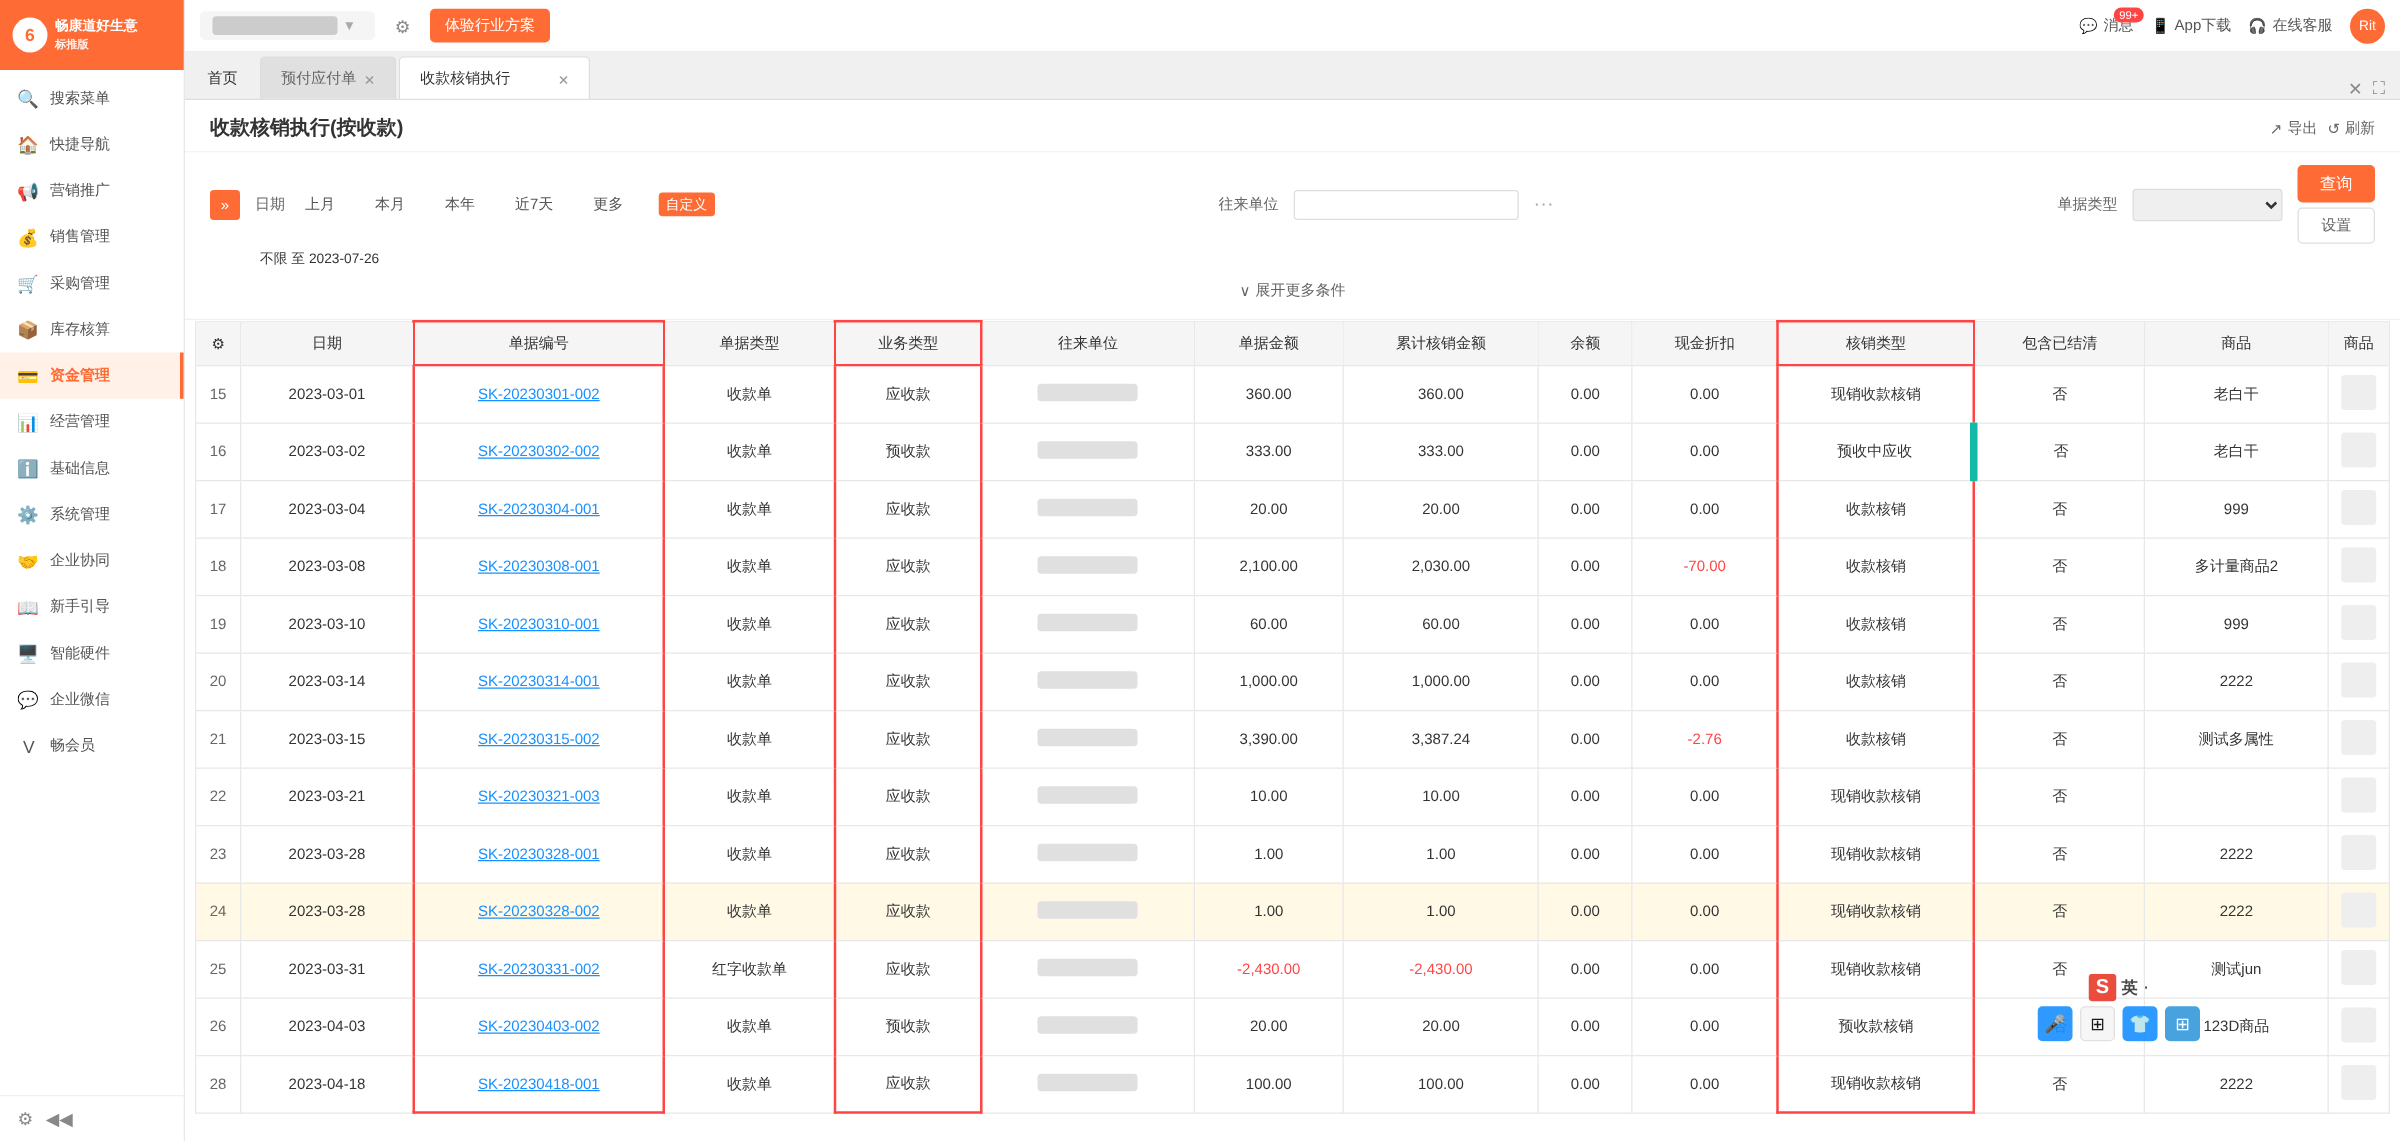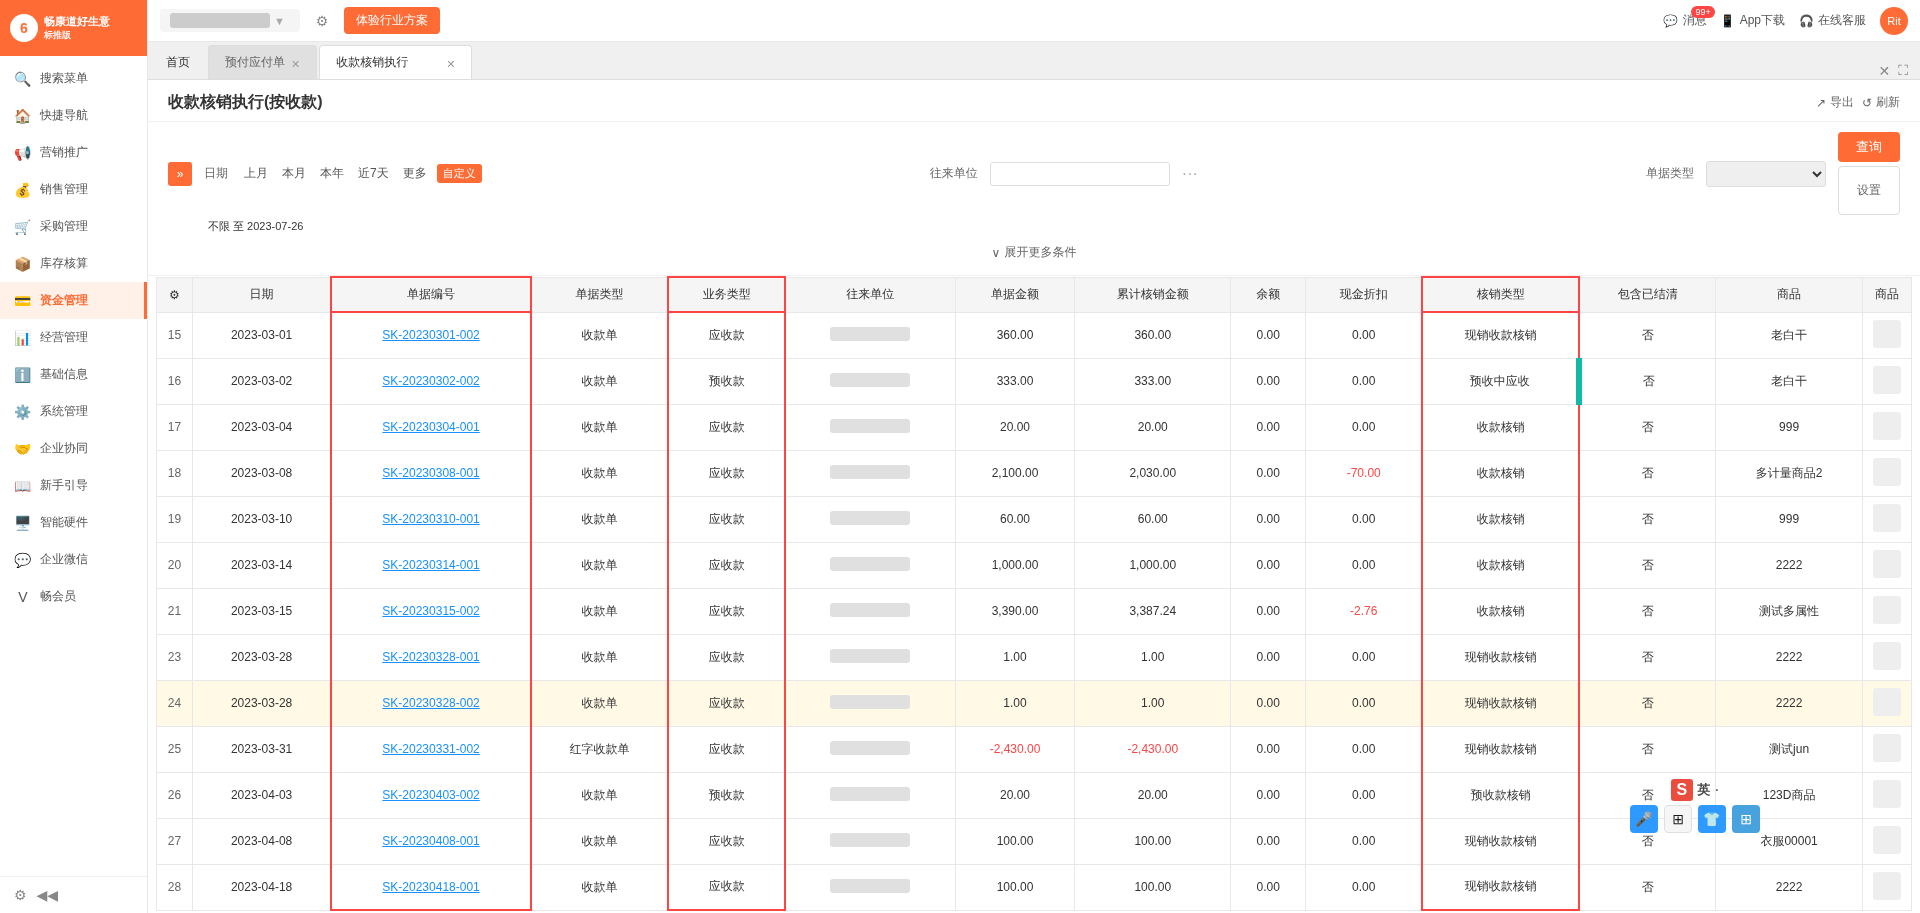--- a/index.html
+++ b/index.html
@@ -46,29 +46,29 @@
     .content-header { padding: 12px 20px 8px; border-bottom: 1px solid #f0f0f0; display: flex; align-items: center; justify-content: space-between; }
     .content-title { font-size: 16px; font-weight: bold; color: #333; }
     .content-header-actions { display: flex; gap: 8px; }
     .header-action-btn { display: flex; align-items: center; gap: 4px; color: #666; font-size: 12px; cursor: pointer; }
 
     
     .filter-bar { padding: 10px 20px; background: #fff; border-bottom: 1px solid #f0f0f0; }
     .filter-row { display: flex; align-items: center; gap: 12px; }
     .filter-toggle-btn { width: 24px; height: 24px; background: #ff6b35; color: #fff; border: none; border-radius: 3px; cursor: pointer; font-size: 12px; display: flex; align-items: center; justify-content: center; }
     .filter-label { color: #666; font-size: 12px; white-space: nowrap; }
-    .filter-date-options { display: flex; gap: 6px; align-items: center; justify-content: flex-end; }
+    .filter-date-options { display: flex; gap: 24px; align-items: center; justify-content: flex-end; }
     .filter-date-btn { font-size: 12px; color: #555; cursor: pointer; padding: 2px 4px; }
     .filter-date-custom { background: #ff6b35; color: #fff; border-radius: 3px; padding: 2px 6px; font-size: 11px; cursor: pointer; }
     .filter-date-value { color: #333; font-size: 11px; margin-left: 4px; }
     .filter-input { border: 1px solid #ddd; border-radius: 3px; padding: 4px 8px; font-size: 12px; color: #333; width: 200px; }
     .filter-dots { color: #aaa; font-size: 16px; }
     .filter-select { border: 1px solid #ddd; border-radius: 3px; padding: 4px 8px; font-size: 12px; color: #333; min-width: 120px; }
     .filter-query-btn { background: #ff6b35; color: #fff; border: none; border-radius: 4px; padding: 6px 18px; font-size: 13px; cursor: pointer; }
-    .filter-settings-btn { background: #fff; color: #666; border: 1px solid #ddd; border-radius: 4px; padding: 15px 12px; font-size: 12px; cursor: pointer; }
+    .filter-settings-btn { background: #fff; color: #666; border: 1px solid #ddd; border-radius: 4px; padding: 5px 12px; font-size: 12px; cursor: pointer; }
     .filter-expand { display: flex; align-items: center; gap: 4px; color: #666; font-size: 12px; cursor: pointer; padding: 4px 0; }
 
     
     .table-container { flex: 1; overflow: auto; padding: 0 8px; }
     table { width: 100%; border-collapse: collapse; font-size: 12px; }
     th { background: #f5f5f5; color: #333; font-weight: 500; padding: 8px 10px; text-align: center; border: 1px solid #e8e8e8; white-space: nowrap; position: sticky; top: 0; z-index: 1; }
     td { padding: 7px 10px; text-align: center; border: 1px solid #e8e8e8; color: #333; white-space: nowrap; }
     tr.highlighted td { background: #fff9e6; }
     .link-cell { color: #1890ff; cursor: pointer; text-decoration: underline; }
     .negative { color: #ff4444; }
@@ -391,20 +391,36 @@
       <td class="">3,390.00</td>
       <td class="">3,387.24</td>
       <td>0.00</td>
       <td class="negative">-2.76</td>
       <td style="border-left:2px solid #ff4444;border-right:2px solid #ff4444;">收款核销</td>
       <td>否</td>
       <td>测试多属性</td>
       <td style="width:36px;"><span style="display:inline-block;width:28px;height:28px;background:#eee;border-radius:3px;"></span></td>
     </tr>
             <tr>
+      <td class="row-num">22</td>
+      <td>2023-03-21</td>
+      <td style="border-left:2px solid #ff4444;border-right:2px solid #ff4444;"><span class="link-cell">SK-20230321-003</span></td>
+      <td>收款单</td>
+      <td style="border-left:2px solid #ff4444;border-right:2px solid #ff4444;">应收款</td>
+      <td><span class="blurred"> </span></td>
+      <td class="">10.00</td>
+      <td class="">10.00</td>
+      <td>0.00</td>
+      <td class="">0.00</td>
+      <td style="border-left:2px solid #ff4444;border-right:2px solid #ff4444;">现销收款核销</td>
+      <td>否</td>
+      <td></td>
+      <td style="width:36px;"><span style="display:inline-block;width:28px;height:28px;background:#eee;border-radius:3px;"></span></td>
+    </tr>
+            <tr>
       <td class="row-num">23</td>
       <td>2023-03-28</td>
       <td style="border-left:2px solid #ff4444;border-right:2px solid #ff4444;"><span class="link-cell">SK-20230328-001</span></td>
       <td>收款单</td>
       <td style="border-left:2px solid #ff4444;border-right:2px solid #ff4444;">应收款</td>
       <td><span class="blurred"> </span></td>
       <td class="">1.00</td>
       <td class="">1.00</td>
       <td>0.00</td>
       <td class="">0.00</td>
@@ -452,36 +468,20 @@
       <td>收款单</td>
       <td style="border-left:2px solid #ff4444;border-right:2px solid #ff4444;">预收款</td>
       <td><span class="blurred"> </span></td>
       <td class="">20.00</td>
       <td class="">20.00</td>
       <td>0.00</td>
       <td class="">0.00</td>
       <td style="border-left:2px solid #ff4444;border-right:2px solid #ff4444;">预收款核销</td>
       <td>否</td>
       <td>123D商品</td>
-      <td style="width:36px;"><span style="display:inline-block;width:28px;height:28px;background:#eee;border-radius:3px;"></span></td>
-    </tr>
-            <tr>
-      <td class="row-num">27</td>
-      <td>2023-04-08</td>
-      <td style="border-left:2px solid #ff4444;border-right:2px solid #ff4444;"><span class="link-cell">SK-20230408-001</span></td>
-      <td>收款单</td>
-      <td style="border-left:2px solid #ff4444;border-right:2px solid #ff4444;">应收款</td>
-      <td><span class="blurred"> </span></td>
-      <td class="">100.00</td>
-      <td class="">100.00</td>
-      <td>0.00</td>
-      <td class="">0.00</td>
-      <td style="border-left:2px solid #ff4444;border-right:2px solid #ff4444;">现销收款核销</td>
-      <td>否</td>
-      <td>衣服00001</td>
       <td style="width:36px;"><span style="display:inline-block;width:28px;height:28px;background:#eee;border-radius:3px;"></span></td>
     </tr>
             <tr>
       <td class="row-num">28</td>
       <td>2023-04-18</td>
       <td style="border-left:2px solid #ff4444;border-right:2px solid #ff4444;border-bottom:2px solid #ff4444;"><span class="link-cell">SK-20230418-001</span></td>
       <td>收款单</td>
       <td style="border-left:2px solid #ff4444;border-right:2px solid #ff4444;border-bottom:2px solid #ff4444;">应收款</td>
       <td><span class="blurred"> </span></td>
       <td class="">100.00</td>

